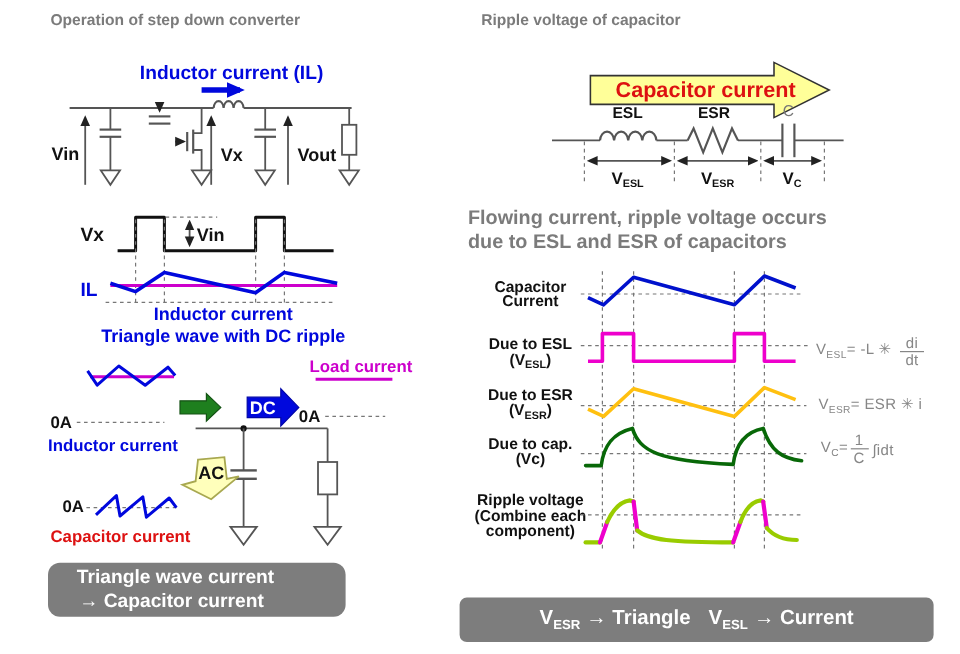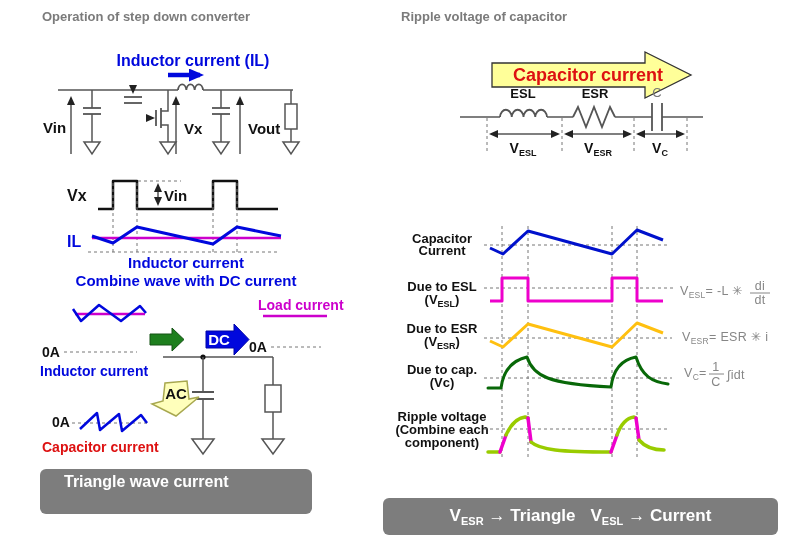--- a/index.html
+++ b/index.html
@@ -5,21 +5,21 @@
   html,body{margin:0;padding:0;background:#fff;}
   .stage{position:relative;width:800px;height:545px;background:#ffffff;overflow:hidden;
          font-family:"Liberation Sans",sans-serif;}
   svg{position:absolute;left:0;top:0;}
   svg text{font-family:"Liberation Sans",sans-serif;}
   .title{position:absolute;font-weight:bold;font-size:13px;color:#7b7b7b;white-space:nowrap;}
   .heading{position:absolute;font-weight:bold;font-size:16.5px;color:#7b7b7b;line-height:20px;white-space:nowrap;}
   .cap-blue{position:absolute;left:45px;top:254px;width:282px;text-align:center;
             color:#0008dd;font-weight:bold;font-size:15px;line-height:17.5px;white-space:nowrap;}
   .graybox{position:absolute;background:#7d7d7d;border-radius:6px;color:#ffffff;font-weight:bold;box-sizing:border-box;}
-  .box-left{left:40px;top:469px;width:272px;height:45px;font-size:16px;line-height:20px;padding:3px 0 0 24px;}
+  .box-left{left:40px;top:469px;width:248px;height:45px;font-size:16px;line-height:20px;padding:3px 0 0 24px;border-radius:10px;}
   .box-left .l2{padding-left:2px;}
   .box-right{left:383px;top:478px;width:395px;height:37px;font-size:17px;
              display:flex;align-items:center;justify-content:center;gap:15px;white-space:nowrap;margin-top:20px;}
   .sum-item sub{font-size:11px;}
   .sum-item .rest{margin-left:5px;}
   
   .wire{stroke:#555;stroke-width:1.5;fill:none;}
   .wire2{stroke:#555;stroke-width:1.8;fill:none;}
   .blk{stroke:#111;stroke-width:2.5;fill:none;stroke-linejoin:round;}
   .dash{stroke:#777;stroke-width:1;stroke-dasharray:3 3;fill:none;}
@@ -266,26 +266,31 @@
         <text x="727" y="379" class="formula" font-size="13">∫idt</text>
       </g>
     </g>
   </svg>
 
   <div class="title" style="left:42px;top:9px;">Operation of step down converter</div>
   <div class="title" style="left:390px;top:9px;margin-left:11px;">Ripple voltage of capacitor</div>
 
   <div class="cap-blue">
     <div>Inductor current</div>
-    <div>Combine wave with DC current</div>
-  </div>
-
+    <div>Triangle wave with DC ripple</div>
+  </div>
+
+  <div class="heading" style="left:390px;top:172px;">
+    <div>Flowing current, ripple voltage occurs</div>
+    <div>due to ESL and ESR of capacitors</div>
+  </div>
 
   <div class="graybox box-left">
     <div>Triangle wave current</div>
+    <div class="l2">→  Capacitor current</div>
   </div>
 
   <div class="graybox box-right">
     <span class="sum-item"><span>V</span><sub>ESR</sub><span class="rest">→ Triangle</span></span>
     <span class="sum-item"><span>V</span><sub>ESL</sub><span class="rest">→ Current</span></span>
   </div>
 
 </div>
 
 </body></html>

